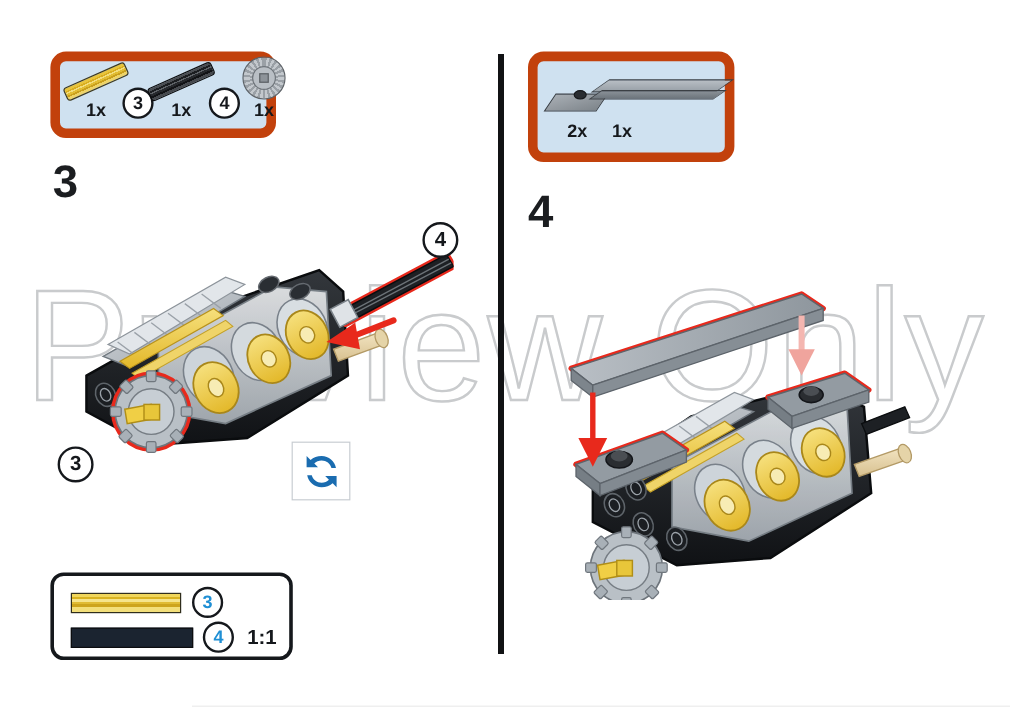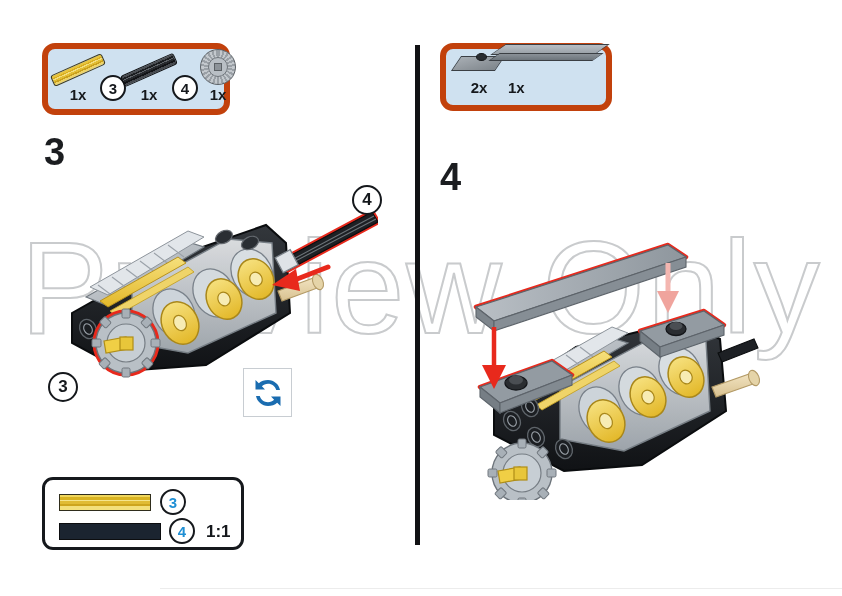--- a/index.html
+++ b/index.html
@@ -44,21 +44,21 @@
   .footer-rule{
     position:absolute;
     left:160px; top:588px; width:682px; height:1px;
     background:#ececec;
   }
 
   
   .parts-box{
     position:absolute;
     background:#cfe1f0;
-    border:6px solid #c2410c;
+    border:8px solid #c2410c;
     border-radius:13px;
     box-sizing:border-box;
     z-index:7;
     text-align:center;
   }
   .parts-row{
     position:absolute;
     left:0;top:0;right:0;bottom:0;
     display:flex;
     align-items:flex-end;
@@ -271,21 +271,21 @@
           </span>
         </div>
         <span class="qty">1x</span>
       </div>
 
     </div>
   </div>
 
   <div class="step-num" style="left:44px;top:133px;">3</div>
 
-  <div class="parts-box" style="left:440px;top:43px;width:172px;height:68px;">
+  <div class="parts-box" style="left:440px;top:43px;width:172px;height:92px;">
     <div class="parts-row" style="padding:0 10px 10px 10px;">
 
       <div class="part-cell" style="width:54px;">
         <div style="height:46px;display:flex;align-items:flex-end;justify-content:center;padding-bottom:6px;">
           <span class="plate-1x2">
             <span class="pl-body"></span>
               <span class="pl-stud"></span>
           </span>
         </div>
         <span class="qty">2x</span>

